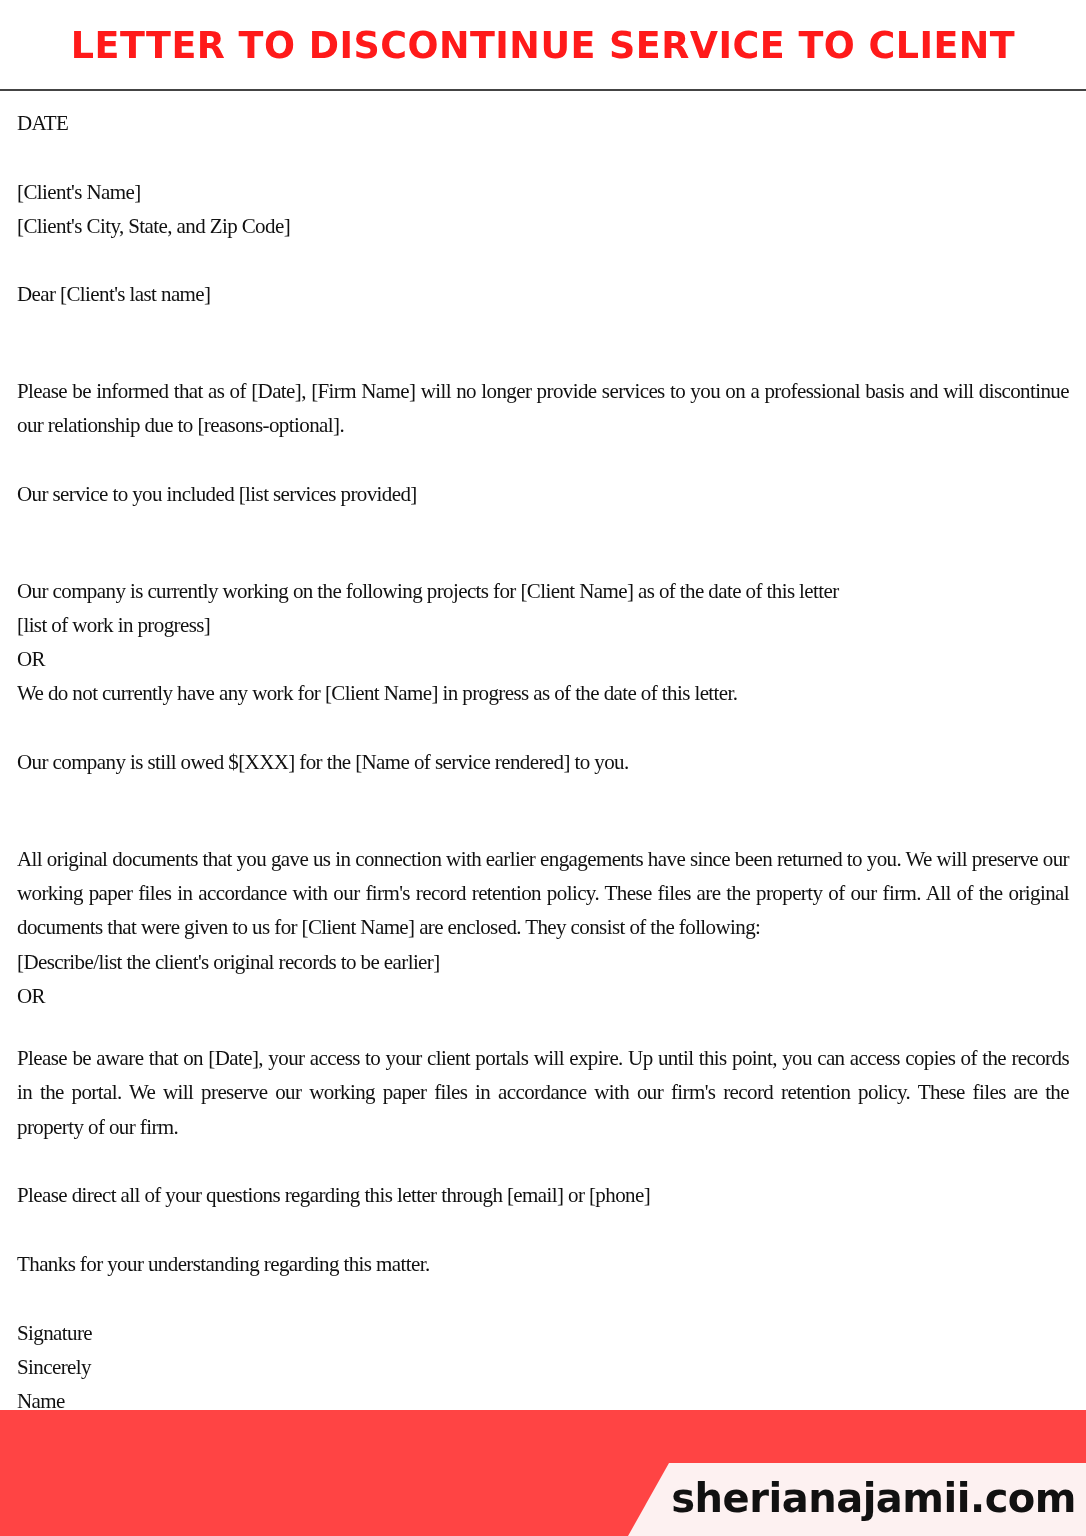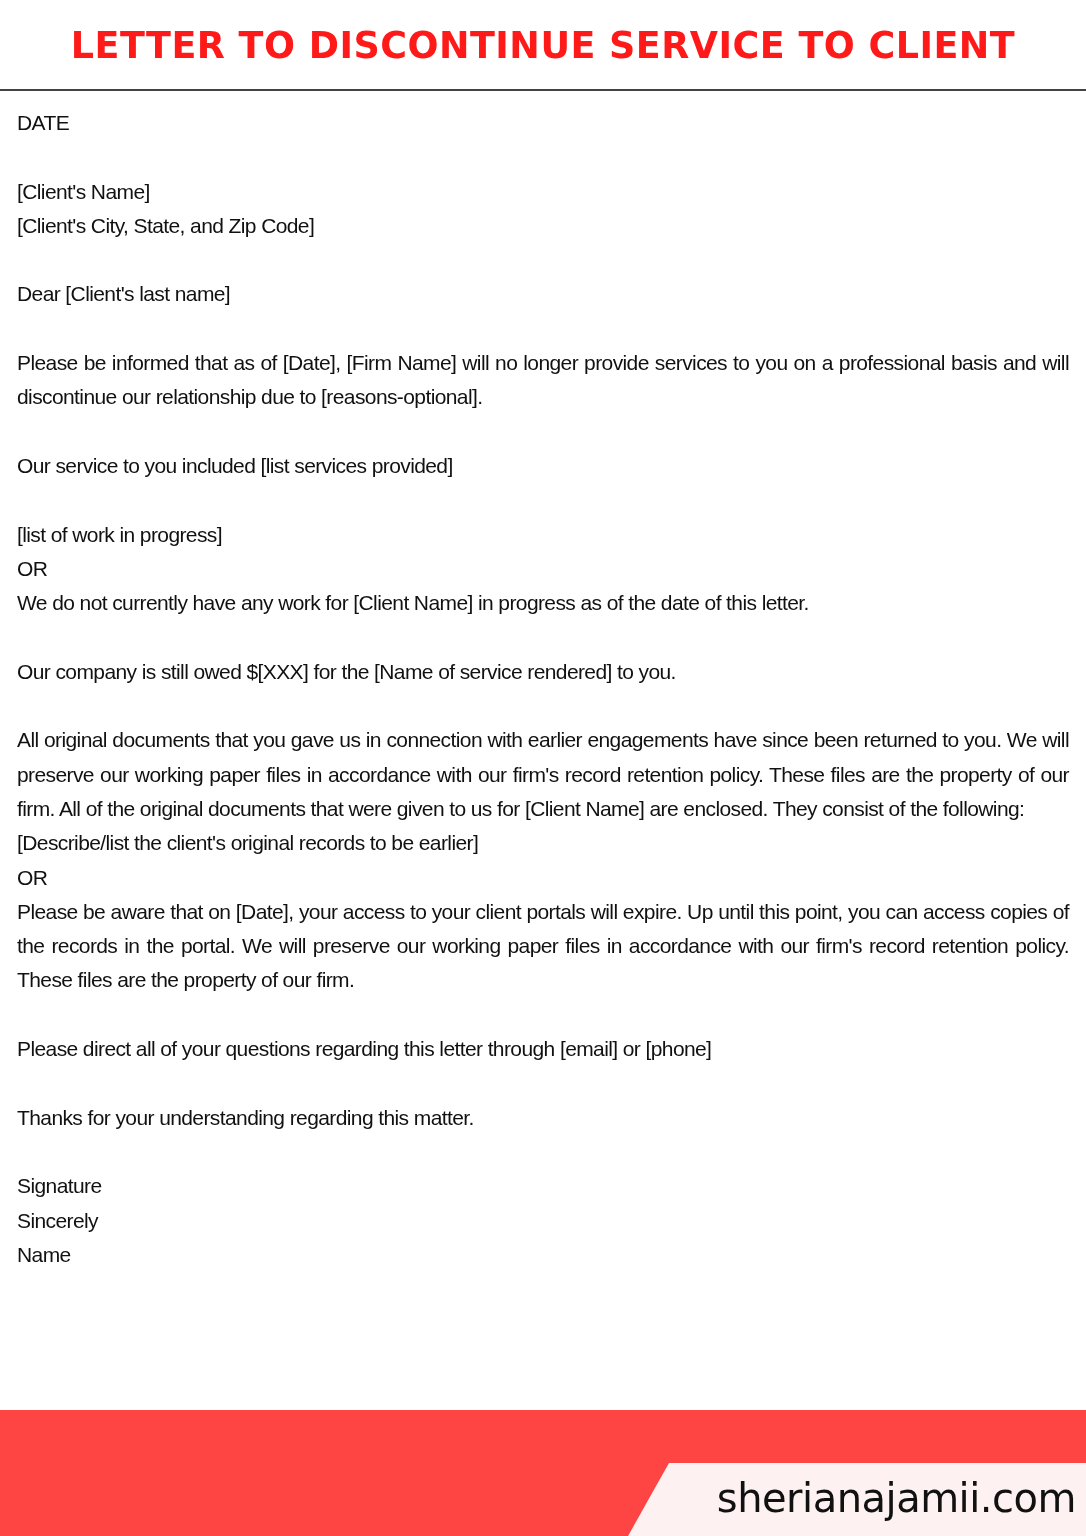--- a/index.html
+++ b/index.html
@@ -21,41 +21,41 @@
       transform: scaleX(0.96);
     }
     .divider {
       position: absolute; left: 0; top: 89px; width: 1086px; height: 2px;
       background: #444444;
     }
     .letter {
       position: absolute; left: 17px; top: 106px; width: 1052px;
       font-size: 21px;
       line-height: 34.3px;
-      font-family: Liberation Sans, sans-serif;
+      font-family: Liberation Serif, serif;
       color: #111111;
       letter-spacing: -0.6px;
     }
     .letter .line { display: block; white-space: nowrap; }
-    .letter .para { display: block; text-align: justify; }
+    .letter .para { display: block; text-align: justify; margin-top: 28px; }
     .letter .gap { display: block; height: 34.3px; }
     .footer-band {
       position: absolute; left: 0; top: 1410px; width: 1086px; height: 126px;
       background: #ff4444;
     }
     .footer-tab {
       position: absolute; left: 628px; top: 1463px; width: 458px; height: 73px;
       background: #fdf1f1;
       clip-path: polygon(41px 0, 458px 0, 458px 73px, 0 73px);
     }
     .footer-url {
       position: absolute; left: 668px; top: 1470px; width: 408px;
       text-align: right;
       font-family: "DejaVu Sans", sans-serif;
-      font-weight: normal;
+      font-weight: bold;
       font-size: 40px;
       line-height: 56px;
       color: #111111;
       letter-spacing: -0.5px;
     }
   </style>
 </head>
 <body>
 
 <div class="title">LETTER TO DISCONTINUE SERVICE TO CLIENT</div>
@@ -66,20 +66,21 @@
   <span class="gap"></span>
   <span class="line">[Client's Name]</span>
   <span class="line">[Client's City, State, and Zip Code]</span>
   <span class="gap"></span>
   <span class="line">Dear [Client's last name]</span>
   <span class="gap"></span>
   <span class="para">Please be informed that as of [Date], [Firm Name] will no longer provide services to you on a professional basis and will discontinue our relationship due to [reasons-optional].</span>
   <span class="gap"></span>
   <span class="line">Our service to you included [list services provided]</span>
   <span class="gap"></span>
+  <span class="para">Our company is currently working on the following projects for [Client Name] as of the date of this letter</span>
   <span class="line">[list of work in progress]</span>
   <span class="line">OR</span>
   <span class="line">We do not currently have any work for [Client Name] in progress as of the date of this letter.</span>
   <span class="gap"></span>
   <span class="line">Our company is still owed $[XXX] for the [Name of service rendered] to you.</span>
   <span class="gap"></span>
   <span class="para">All original documents that you gave us in connection with earlier engagements have since been returned to you. We will preserve our working paper files in accordance with our firm's record retention policy. These files are the property of our firm. All of the original documents that were given to us for [Client Name] are enclosed. They consist of the following:</span>
   <span class="line">[Describe/list the client's original records to be earlier]</span>
   <span class="line">OR</span>
   <span class="para">Please be aware that on [Date], your access to your client portals will expire. Up until this point, you can access copies of the records in the portal. We will preserve our working paper files in accordance with our firm's record retention policy. These files are the property of our firm.</span>

